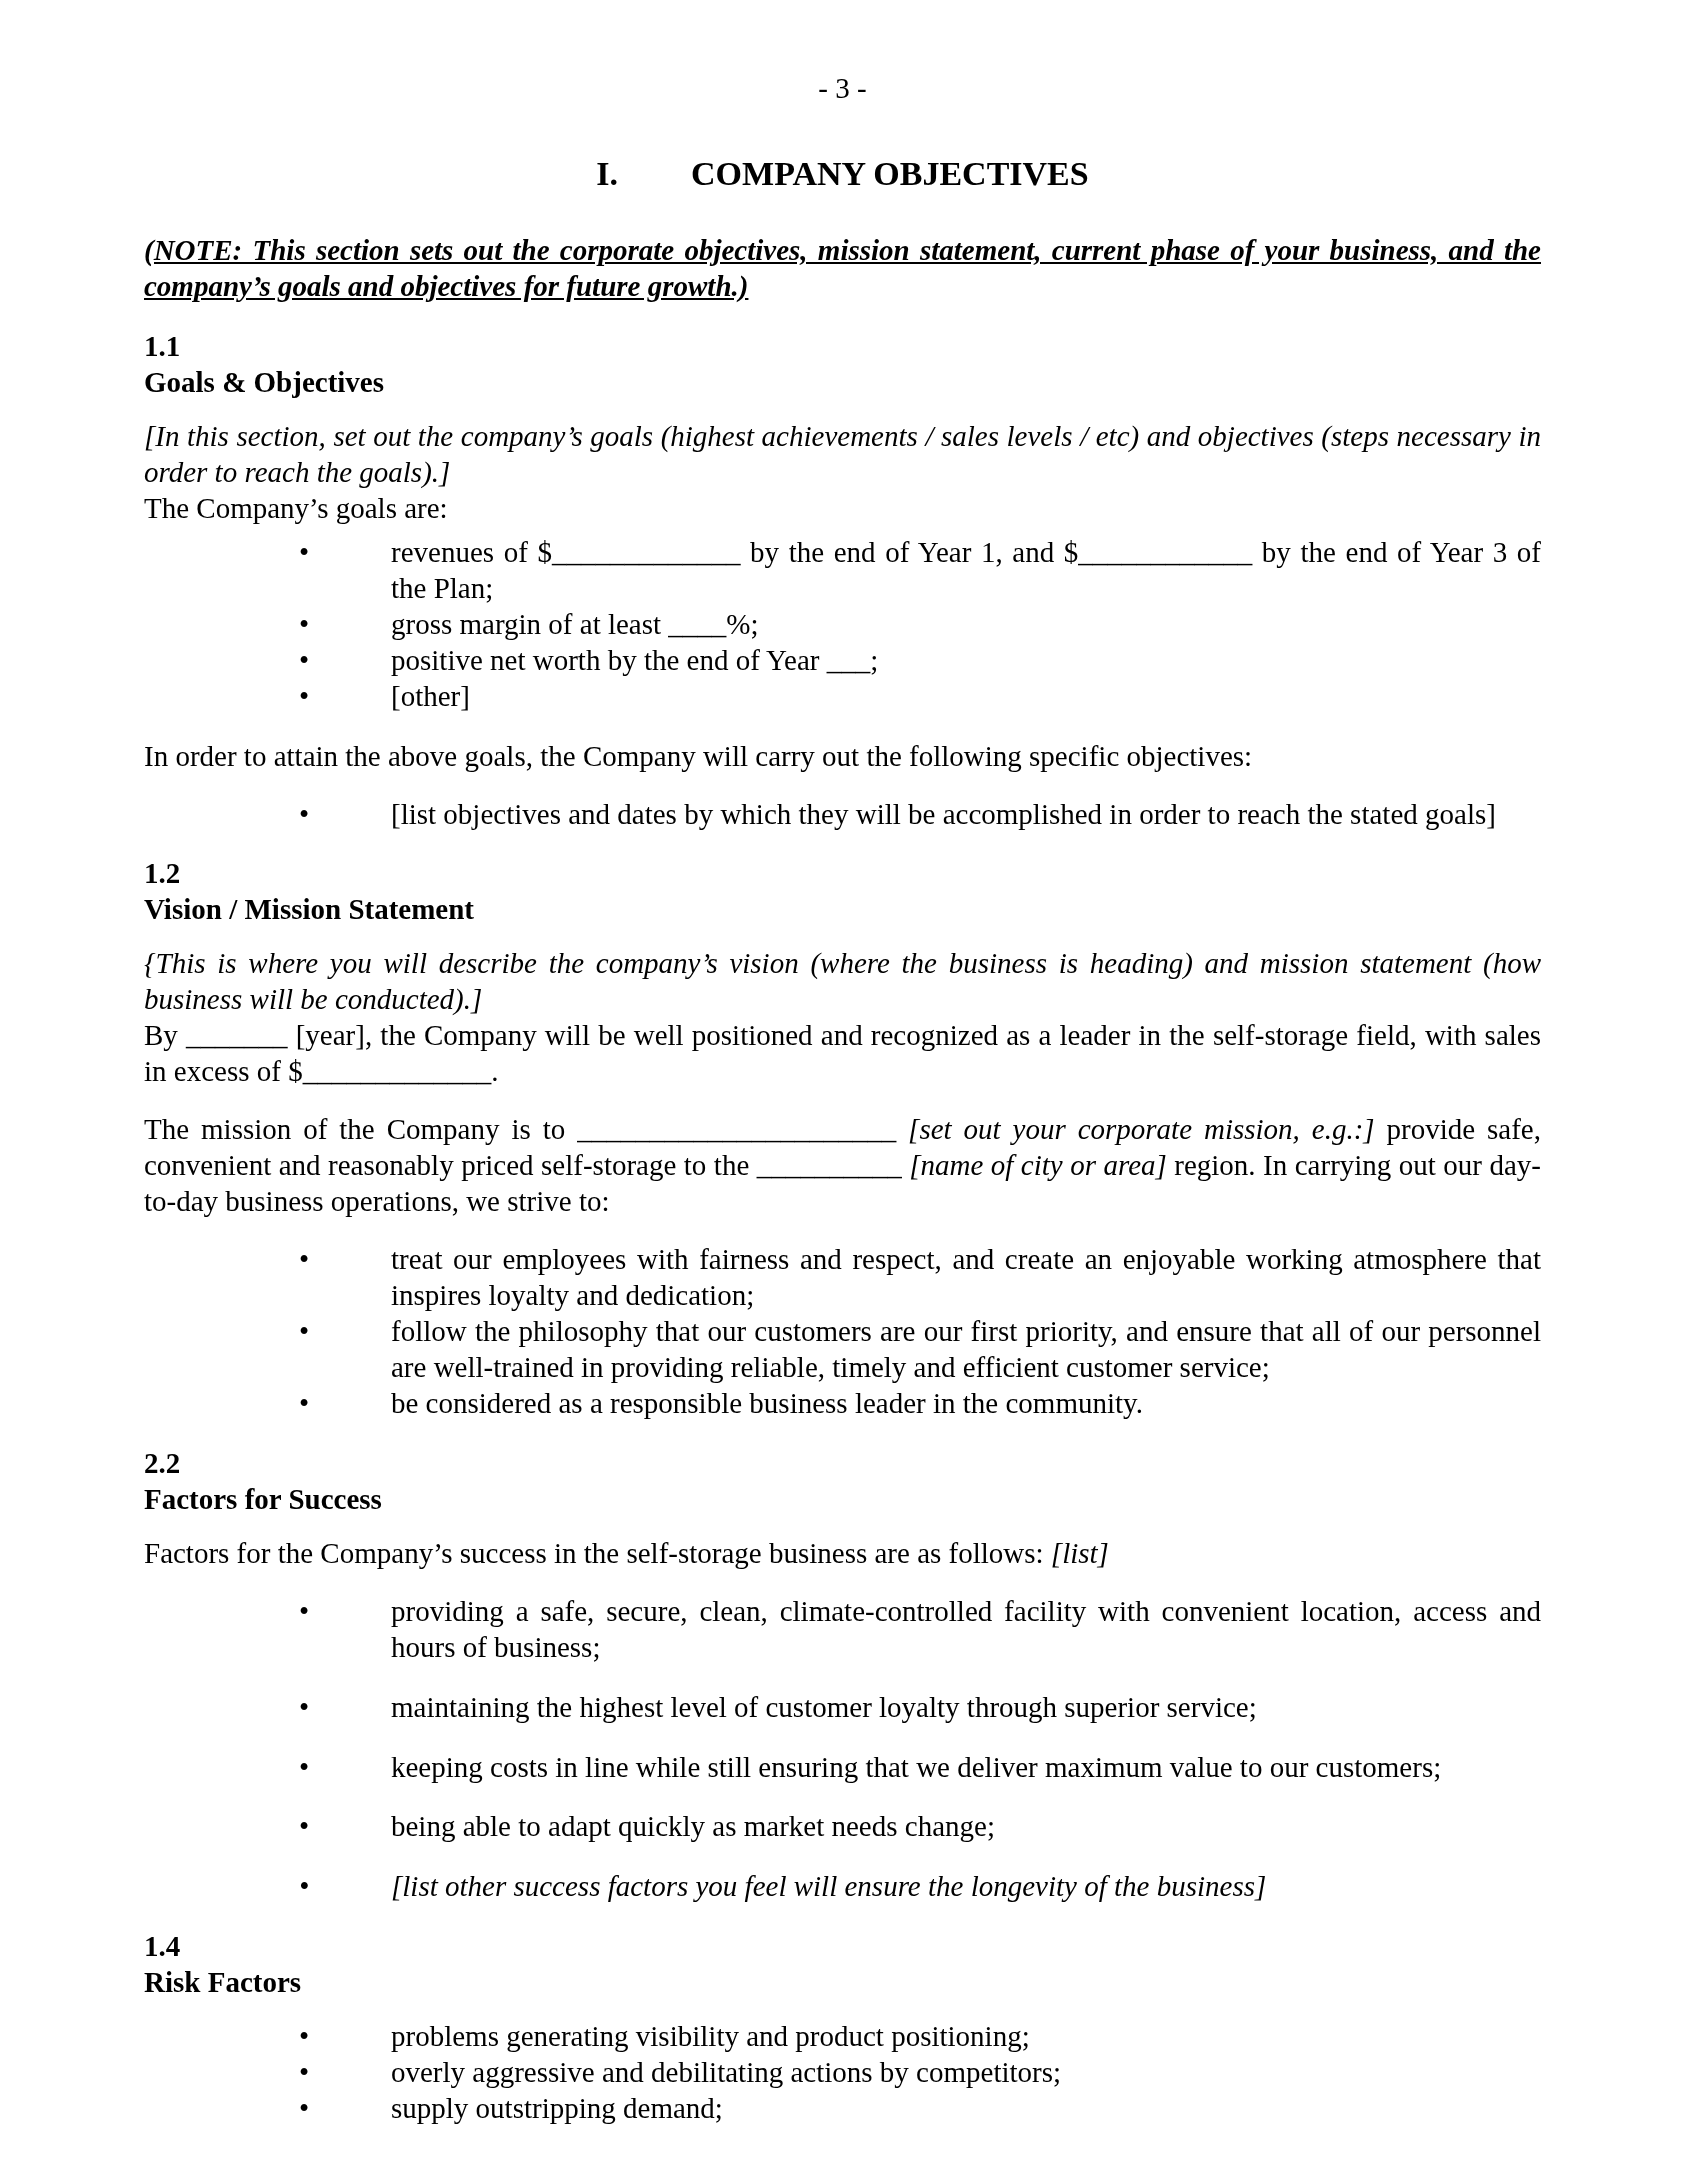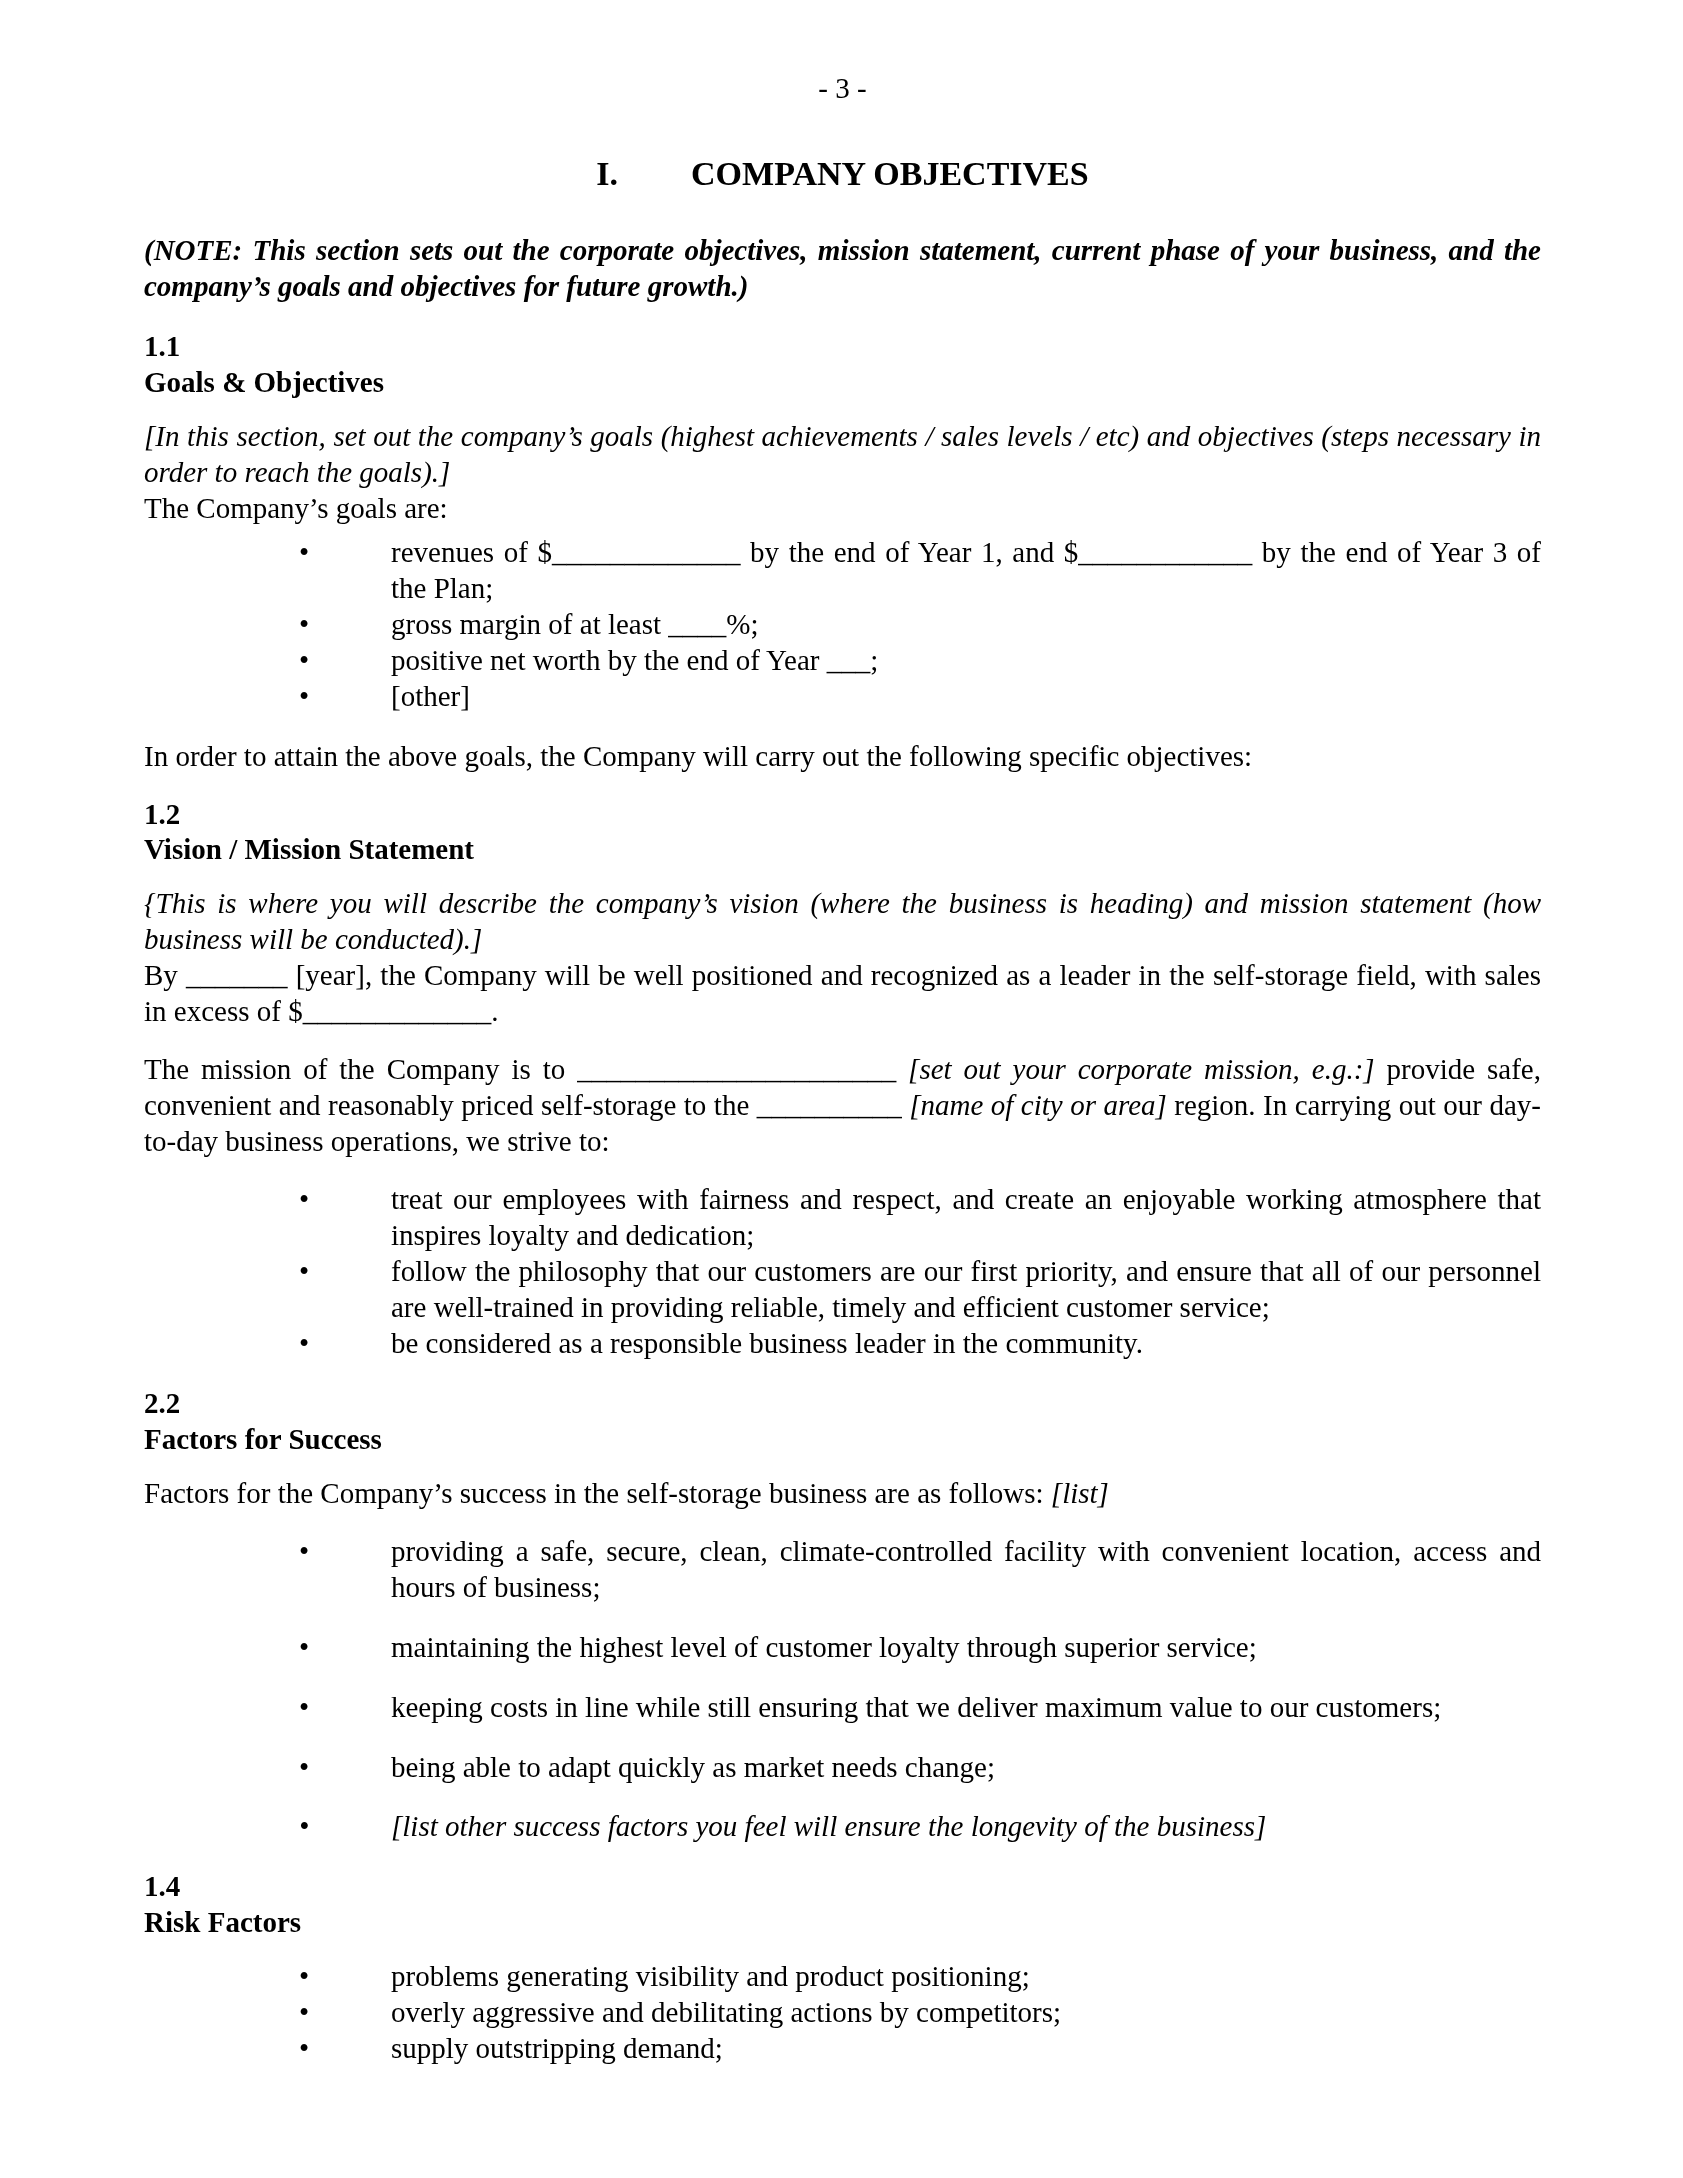--- a/index.html
+++ b/index.html
@@ -37,20 +37,21 @@
     gap: 73px;
     font-weight: bold;
     font-size: 34px;
     margin-bottom: 38px;
   }
 
   .note-bi {
     font-weight: bold;
     font-style: italic;
     margin-bottom: 24px;
+    text-decoration: underline;
   }
   .italic { font-style: italic; }
 
   .sec-head {
     display: flex;
     font-weight: bold;
     margin: 16px 0 18px 0;
     flex-direction: column;
   }
   .sec-head .sec-num {
@@ -105,20 +106,23 @@
 
     <ul class="blist">
       <li>revenues of $_____________ by the end of Year 1, and $____________ by the end of Year 3 of the Plan;</li>
       <li>gross margin of at least ____%;</li>
       <li>positive net worth by the end of Year ___;</li>
       <li>[other]</li>
     </ul>
 
     <p class="para justify">In order to attain the above goals, the Company will carry out the following specific objectives:</p>
 
+    <ul class="blist">
+      <li>[list objectives and dates by which they will be accomplished in order to reach the stated goals]</li>
+    </ul>
 
     <div class="sec-head">
       <span class="sec-num">1.2</span>
       <span>Vision / Mission Statement</span>
     </div>
 
     <p class="italic justify">{This is where you will describe the company’s vision (where the business is heading) and mission statement (how business will be conducted).]</p>
     <p class="para justify">By _______ [year], the Company will be well positioned and recognized as a leader in the self-storage field, with sales in excess of $_____________.</p>
 
     <p class="para justify">

